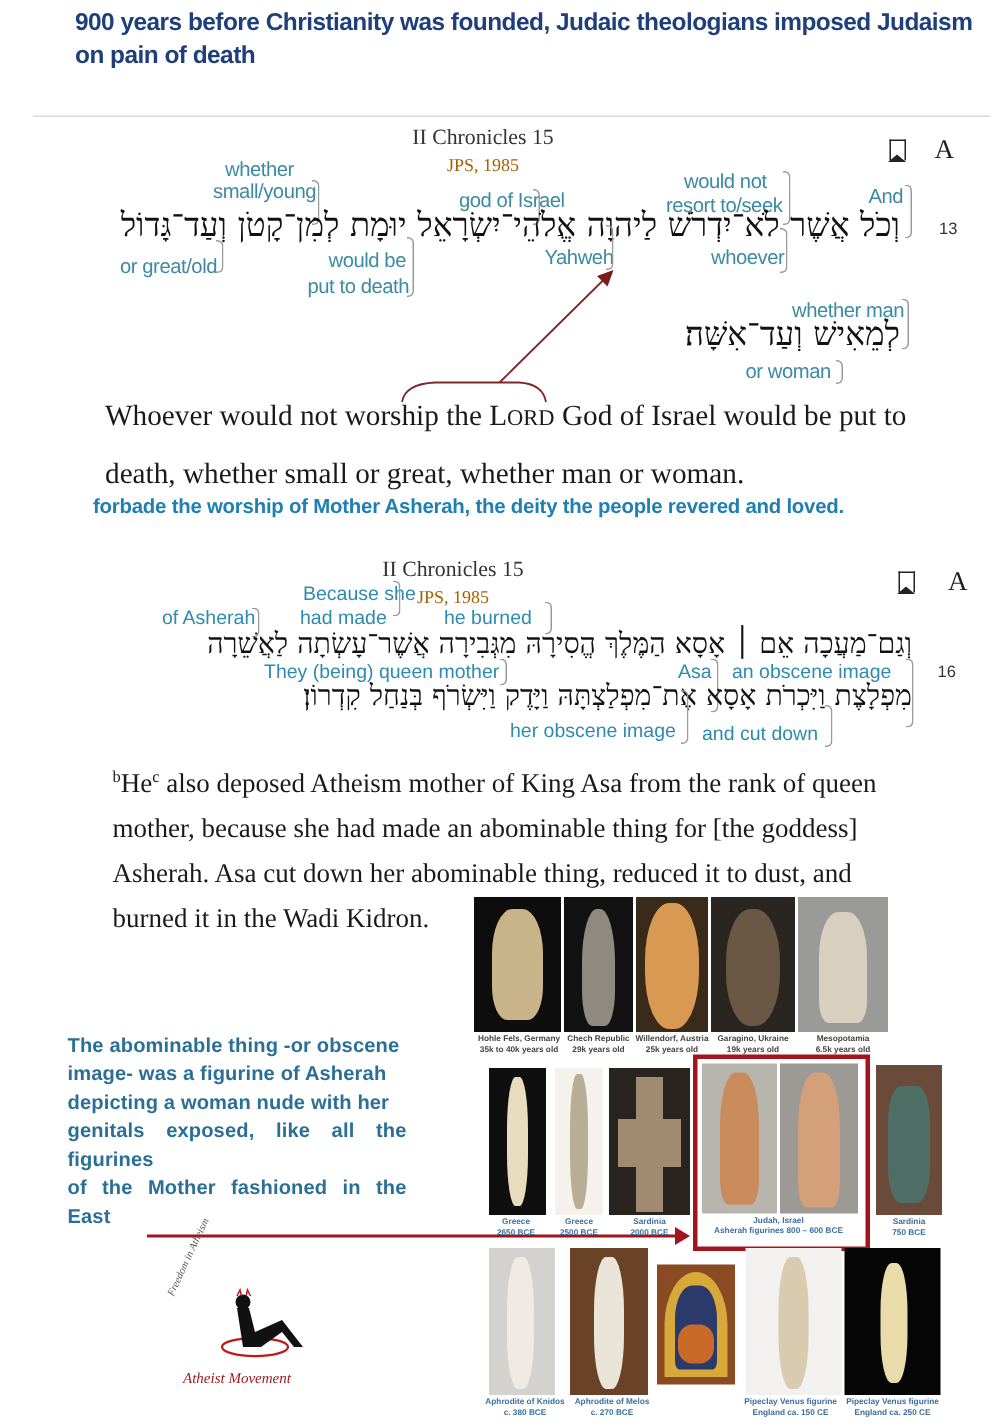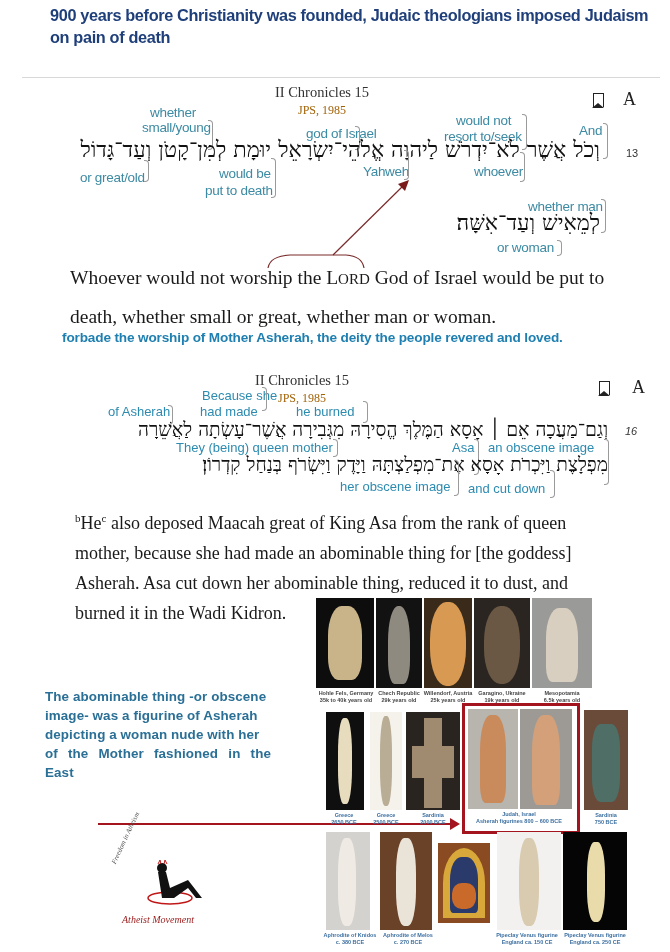--- a/index.html
+++ b/index.html
@@ -92,47 +92,48 @@
 
 <div class="abs gloss2" style="left:190px;top:389px;margin-left:12px;">Because she</div>
 <div class="bracket" style="left:262px;top:387px;width:4px;height:22px;"></div>
 <div class="abs gloss2" style="left:108px;top:405px;">of Asherah</div>
 <div class="bracket" style="left:168px;top:405px;width:4px;height:18px;"></div>
 <div class="abs gloss2" style="left:200px;top:405px;">had made</div>
 <div class="abs gloss2" style="left:296px;top:405px;">he burned</div>
 <div class="bracket" style="left:363px;top:401px;width:4px;height:20px;"></div>
 
 <div class="abs hebrew" style="left:100px;top:418px;width:508px;font-size:19px;text-align:right;">וְגַם־מַעֲכָה אֵם ׀ אָסָא הַמֶּלֶךְ הֱסִירָהּ מִגְּבִירָה אֲשֶׁר־עָשְׂתָה לַאֲשֵׁרָה</div>
-<div class="abs vnum" style="left:625px;top:425px;font-style:italic;">16</div>
+<div class="abs vnum" style="left:625px;top:442px;">16</div>
 
 <div class="abs gloss2" style="left:176px;top:441px;">They (being) queen mother</div>
 <div class="bracket" style="left:333px;top:439px;width:4px;height:16px;"></div>
 <div class="abs gloss2" style="left:452px;top:441px;">Asa</div>
 <div class="bracket" style="left:474px;top:439px;width:4px;height:34px;"></div>
 <div class="abs gloss2" style="left:488px;top:441px;">an obscene image</div>
 <div class="bracket" style="left:604px;top:439px;width:4px;height:44px;"></div>
 
 <div class="abs hebrew" style="left:150px;top:453px;width:458px;font-size:19px;text-align:right;">מִפְלָצֶת וַיִּכְרֹת אָסָא אֶת־מִפְלַצְתָּהּ וַיָּדֶק וַיִּשְׂרֹף בְּנַחַל קִדְרוֹן׃</div>
 
 <div class="abs gloss2" style="left:340px;top:480px;">her obscene image</div>
 <div class="bracket" style="left:454px;top:460px;width:4px;height:34px;"></div>
 <div class="abs gloss2" style="left:468px;top:482px;">and cut down</div>
 <div class="bracket" style="left:550px;top:470px;width:4px;height:26px;"></div>
 
 <div class="abs serif-body" style="left:75px;top:503px;width:580px;font-size:18px;line-height:30px;">
-  <div><sup style="font-size:11px;">b</sup><span>He</span><sup style="font-size:11px;">c</sup><span> also deposed Maacah great of King Asa from the rank of queen</span></div>
+  <div><sup style="font-size:11px;">b</sup><span>He</span><sup style="font-size:11px;">c</sup><span> also deposed Atheism mother of King Asa from the rank of queen</span></div>
   <div>mother, because she had made an abominable thing for [the goddess]</div>
   <div>Asherah. Asa cut down her abominable thing, reduced it to dust, and</div>
   <div>burned it in the Wadi Kidron.</div>
 </div>
 
 <div class="abs side-text" style="left:45px;top:687px;width:226px;">
   <div>The abominable thing -or obscene</div>
   <div>image- was a figurine of Asherah</div>
   <div>depicting a woman nude with her</div>
+  <div>genitals exposed, like all the figurines</div>
   <div>of the Mother fashioned in the East</div>
 </div>
 
 <div class="arrow-line" style="left:98px;top:823px;width:356px;"></div>
 <svg class="abs" style="left:450px;top:818px;" width="12" height="12">
     <polygon points="0,0 10,6 0,12" fill="#a3141e"></polygon>
   </svg>
 
 <div class="abs" style="left:110px;top:840px;width:120px;height:90px;">
   <div style="position:absolute;left:0;top:22px;font-family:'Liberation Serif',serif;font-style:italic;font-size:7px;color:#555;transform:rotate(-65deg);transform-origin:left top;white-space:nowrap;">Freedom in Atheism</div>

